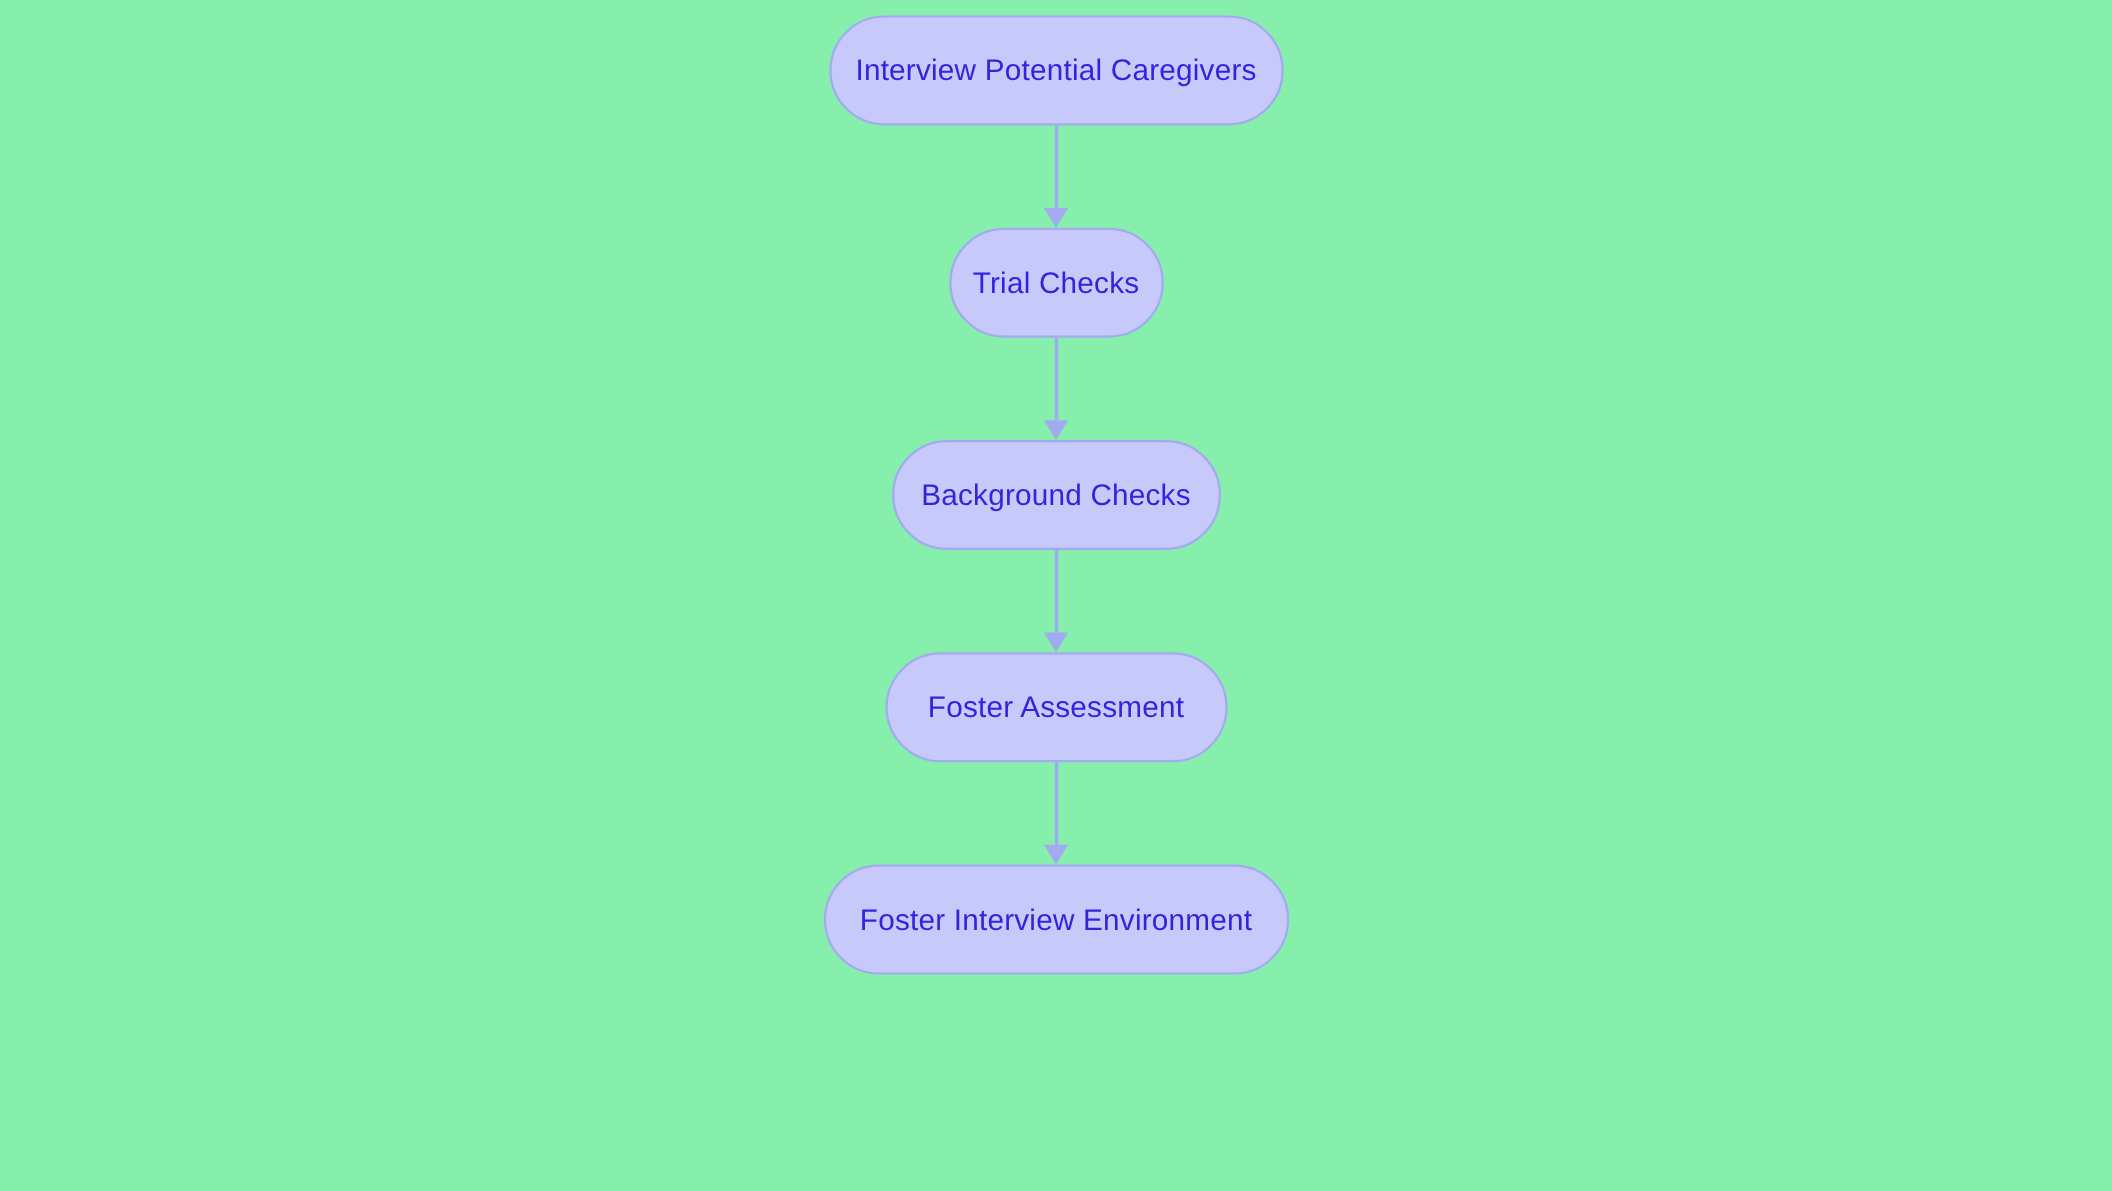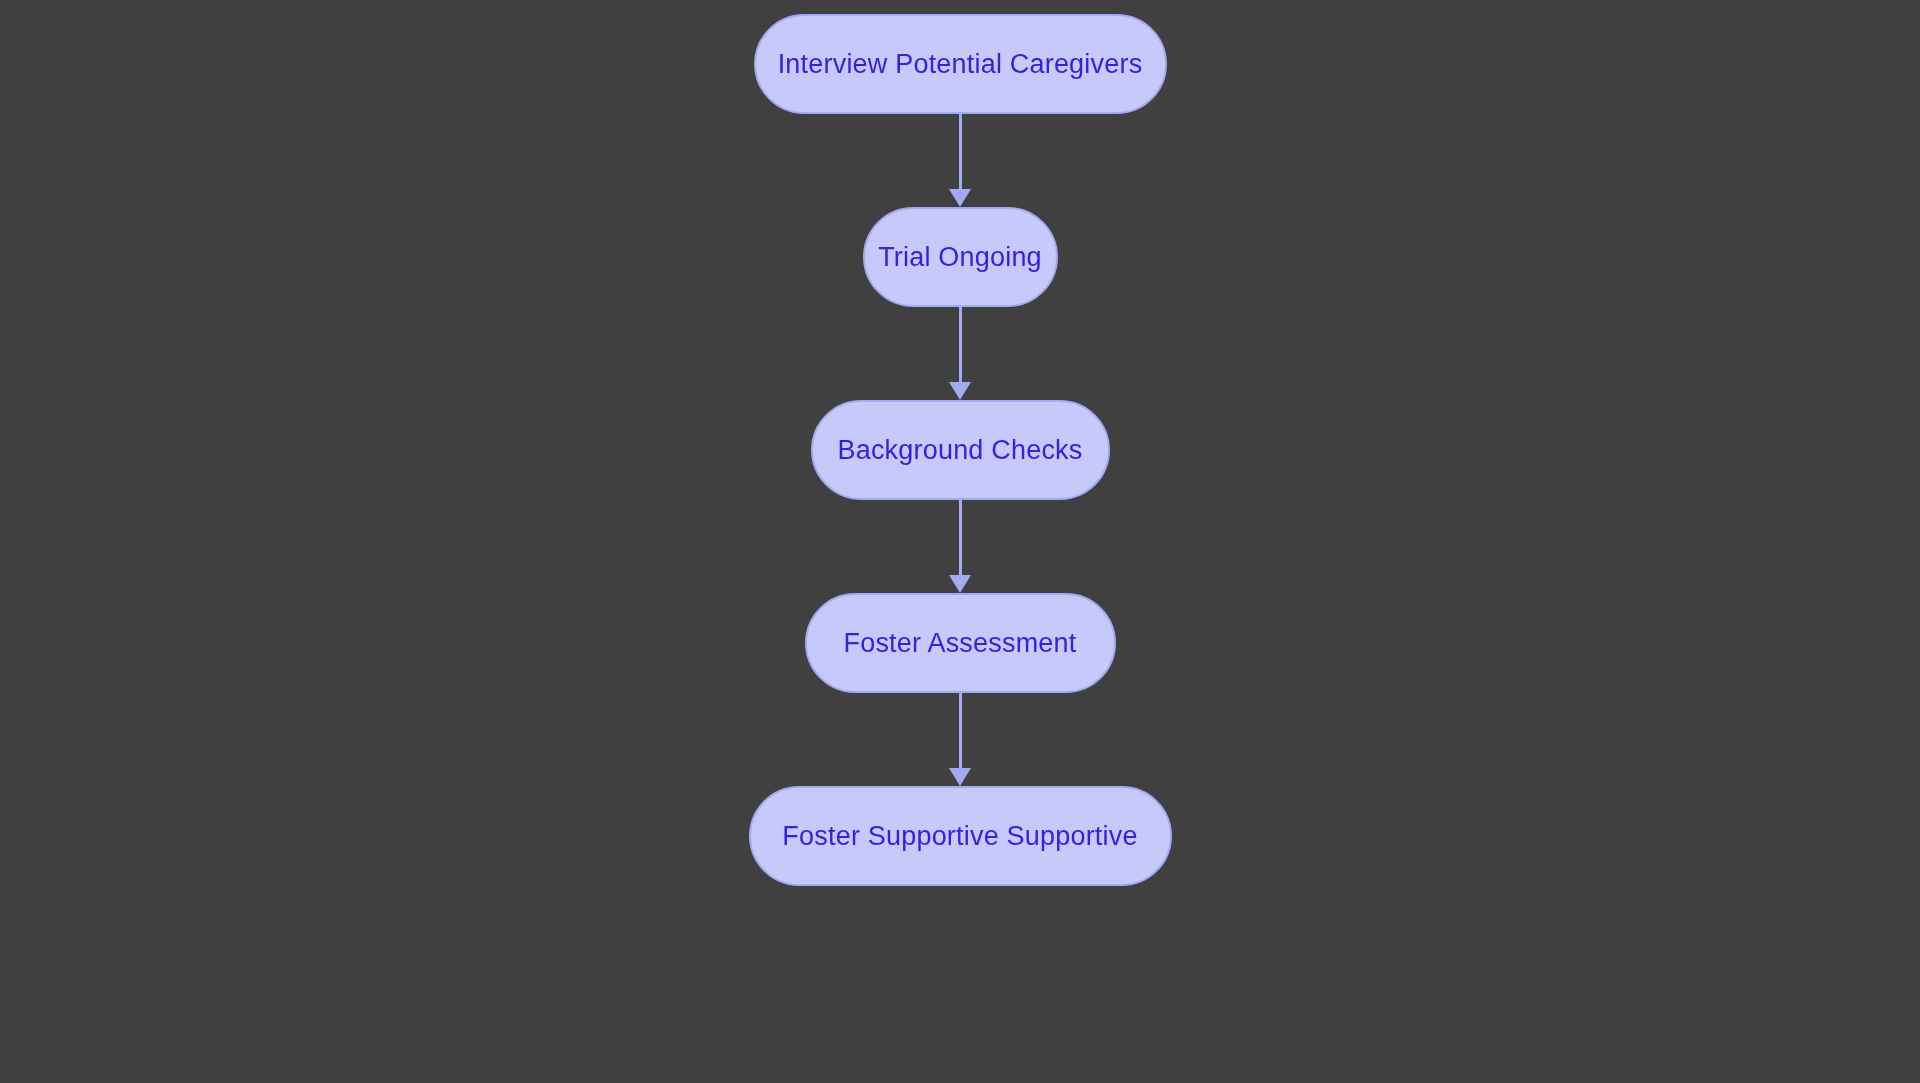--- a/index.html
+++ b/index.html
@@ -12,21 +12,21 @@
     width: 1920px;
     height: 1083px;
     font-family: "Liberation Sans", "DejaVu Sans", sans-serif;
     overflow: hidden;
   }
 
   #flow-canvas {
     position: relative;
     width: 1920px;
     height: 1083px;
-    background: #404040;
+    background: #86efac;
   }
 
   .flow-column {
     position: absolute;
     left: 0;
     top: 0;
     width: 1920px;
     height: 1083px;
     display: flex;
     flex-direction: column;
@@ -111,21 +111,21 @@
     <div class="node n0">
       <span class="node-label">Interview Potential Caregivers</span>
     </div>
 
     <div class="connector c0">
       <div class="connector-line"></div>
       <div class="connector-arrow"></div>
     </div>
 
     <div class="node n1">
-      <span class="node-label">Trial Ongoing</span>
+      <span class="node-label">Trial Checks</span>
     </div>
 
     <div class="connector c1">
       <div class="connector-line"></div>
       <div class="connector-arrow"></div>
     </div>
 
     <div class="node n2">
       <span class="node-label">Background Checks</span>
     </div>
@@ -138,17 +138,17 @@
     <div class="node n3">
       <span class="node-label">Foster Assessment</span>
     </div>
 
     <div class="connector c3">
       <div class="connector-line"></div>
       <div class="connector-arrow"></div>
     </div>
 
     <div class="node n4">
-      <span class="node-label">Foster Supportive Supportive</span>
+      <span class="node-label">Foster Interview Environment</span>
     </div>
 
   </div>
 </div>
 
 </body></html>

